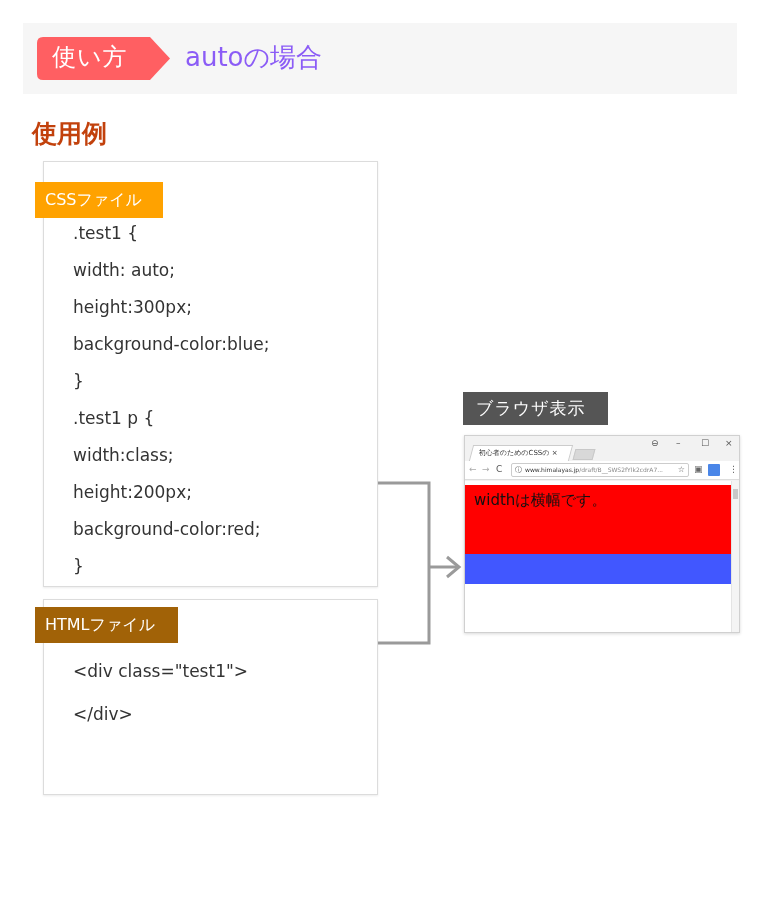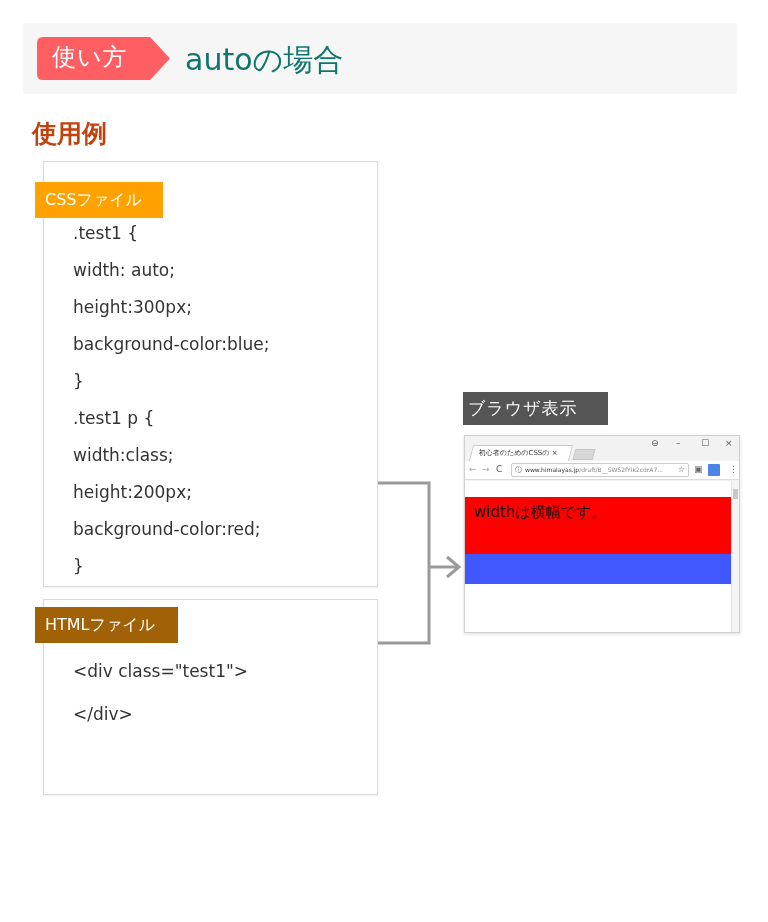--- a/index.html
+++ b/index.html
@@ -3,57 +3,57 @@
 <meta charset="utf-8">
 <style>
   * { box-sizing: border-box; margin: 0; padding: 0; }
   html, body { width: 768px; height: 922px; background: #ffffff; overflow: hidden; }
   body { position: relative; font-family: "DejaVu Sans", "Liberation Sans", sans-serif; color: #333; }
 
   .header-bar { position: absolute; left: 23px; top: 23px; width: 714px; height: 71px; background: #f6f6f6; }
   .badge { position: absolute; left: 14px; top: 14px; height: 43px; width: 133px; }
   .badge svg { position: absolute; left: 0; top: 0; }
   .badge-text { position: absolute; left: 15px; top: 4px; font-size: 24px; color: #fff; letter-spacing: 1px; text-align: center; }
-  .header-title { position: absolute; left: 162px; top: 17px; font-size: 30px; color: #0f766e; }
+  .header-title { position: absolute; left: 162px; top: 17px; font-size: 26px; color: #8b5cf6; }
 
   .section-title { position: absolute; left: 32px; top: 117px; font-size: 25px; color: #c2410c; font-weight: bold; }
 
   .code-box { position: absolute; background: #fff; border: 1px solid #dcdcdc; box-shadow: 0 1px 2px rgba(0,0,0,0.08); }
   .css-box { left: 43px; top: 161px; width: 335px; height: 426px; }
   .html-box { left: 43px; top: 599px; width: 335px; height: 196px; }
 
   .tag-label { position: absolute; color: #fff; font-size: 16px; padding: 0 10px; line-height: 36px; height: 36px; }
   .tag-css { left: 35px; top: 169px; width: 128px; background: #ffa200; margin-top: 13px; }
   .tag-html { left: 35px; top: 607px; width: 143px; background: #a16207; }
 
   .code-lines { position: absolute; font-family: "DejaVu Sans", sans-serif; font-size: 17px; color: #333; }
   .css-lines { left: 73px; top: 220px; }
   .css-lines .line { height: 37px; line-height: 26px; white-space: pre; }
   .html-lines { left: 73px; top: 658px; }
   .html-lines .line { height: 43px; line-height: 26px; white-space: pre; }
 
   .connector { position: absolute; left: 0; top: 0; }
 
-  .browser-label { position: absolute; left: 463px; top: 392px; width: 145px; height: 33px; background: #555; color: #fff; font-size: 17px; line-height: 33px; padding-left: 5px; letter-spacing: 1px; }
+  .browser-label { position: absolute; left: 463px; top: 392px; width: 145px; height: 33px; background: #555; color: #fff; font-size: 17px; line-height: 33px; padding-left: 13px; letter-spacing: 1px; }
 
   .browser { position: absolute; left: 464px; top: 435px; width: 276px; height: 198px; background: #f2f2f2; border: 1px solid #d0d0d0; box-shadow: 0 1px 3px rgba(0,0,0,0.15); overflow: hidden; }
   .tab { position: absolute; left: 6px; top: 9px; width: 100px; height: 16px; background: #fff; border: 1px solid #ccc; border-bottom: none; font-size: 7px; line-height: 15px; padding-left: 7px; color: #333; white-space: nowrap; transform: skewX(-15deg); }
   .tab span { display: inline-block; transform: skewX(15deg); }
   .tab-new { position: absolute; left: 109px; top: 13px; width: 20px; height: 11px; background: #d8d8d8; border: 1px solid #c8c8c8; transform: skewX(-15deg); }
   .win-ctrl { position: absolute; top: 2px; font-size: 9px; color: #555; }
   .toolbar { position: absolute; left: 0; top: 25px; width: 100%; height: 19px; background: #fff; border-bottom: 1px solid #ddd; }
   .nav-icon { position: absolute; top: 3px; font-size: 9px; color: #aaa; }
   .omnibox { position: absolute; left: 46px; top: 2px; width: 178px; height: 14px; border: 1px solid #ccc; border-radius: 2px; font-size: 6px; line-height: 12px; padding-left: 13px; color: #333; white-space: nowrap; overflow: hidden; background: #fff; }
   .omnibox .info { position: absolute; left: 3px; top: 0; font-size: 7px; color: #555; }
   .omnibox .path { color: #888; }
   .omni-star { position: absolute; right: 3px; top: 0; font-size: 8px; color: #555; }
   .tb-icon { position: absolute; top: 3px; font-size: 9px; color: #666; }
   .ext-icon { position: absolute; left: 243px; top: 3px; width: 12px; height: 12px; background: #4a86e8; border-radius: 1px; }
   .viewport { position: absolute; left: 0; top: 45px; width: 268px; height: 152px; background: #fff; }
-  .red-block { position: absolute; left: 0; top: 16px; width: 268px; height: 73px; background: #ff0000; }
+  .red-block { position: absolute; left: 0; top: 4px; width: 268px; height: 73px; background: #ff0000; }
   .red-text { position: absolute; left: 9px; top: 6px; font-size: 15px; color: #111; }
   .blue-block { position: absolute; left: 0; top: 73px; width: 268px; height: 30px; background: #4157ff; }
   .scrollbar { position: absolute; right: 0; top: 45px; width: 8px; height: 152px; background: #f4f4f4; border-left: 1px solid #e4e4e4; }
   .scroll-thumb { position: absolute; left: 1px; top: 8px; width: 5px; height: 10px; background: #c8c8c8; }
 </style>
 </head>
 <body>
 
 <div class="header-bar">
   <div class="badge">

